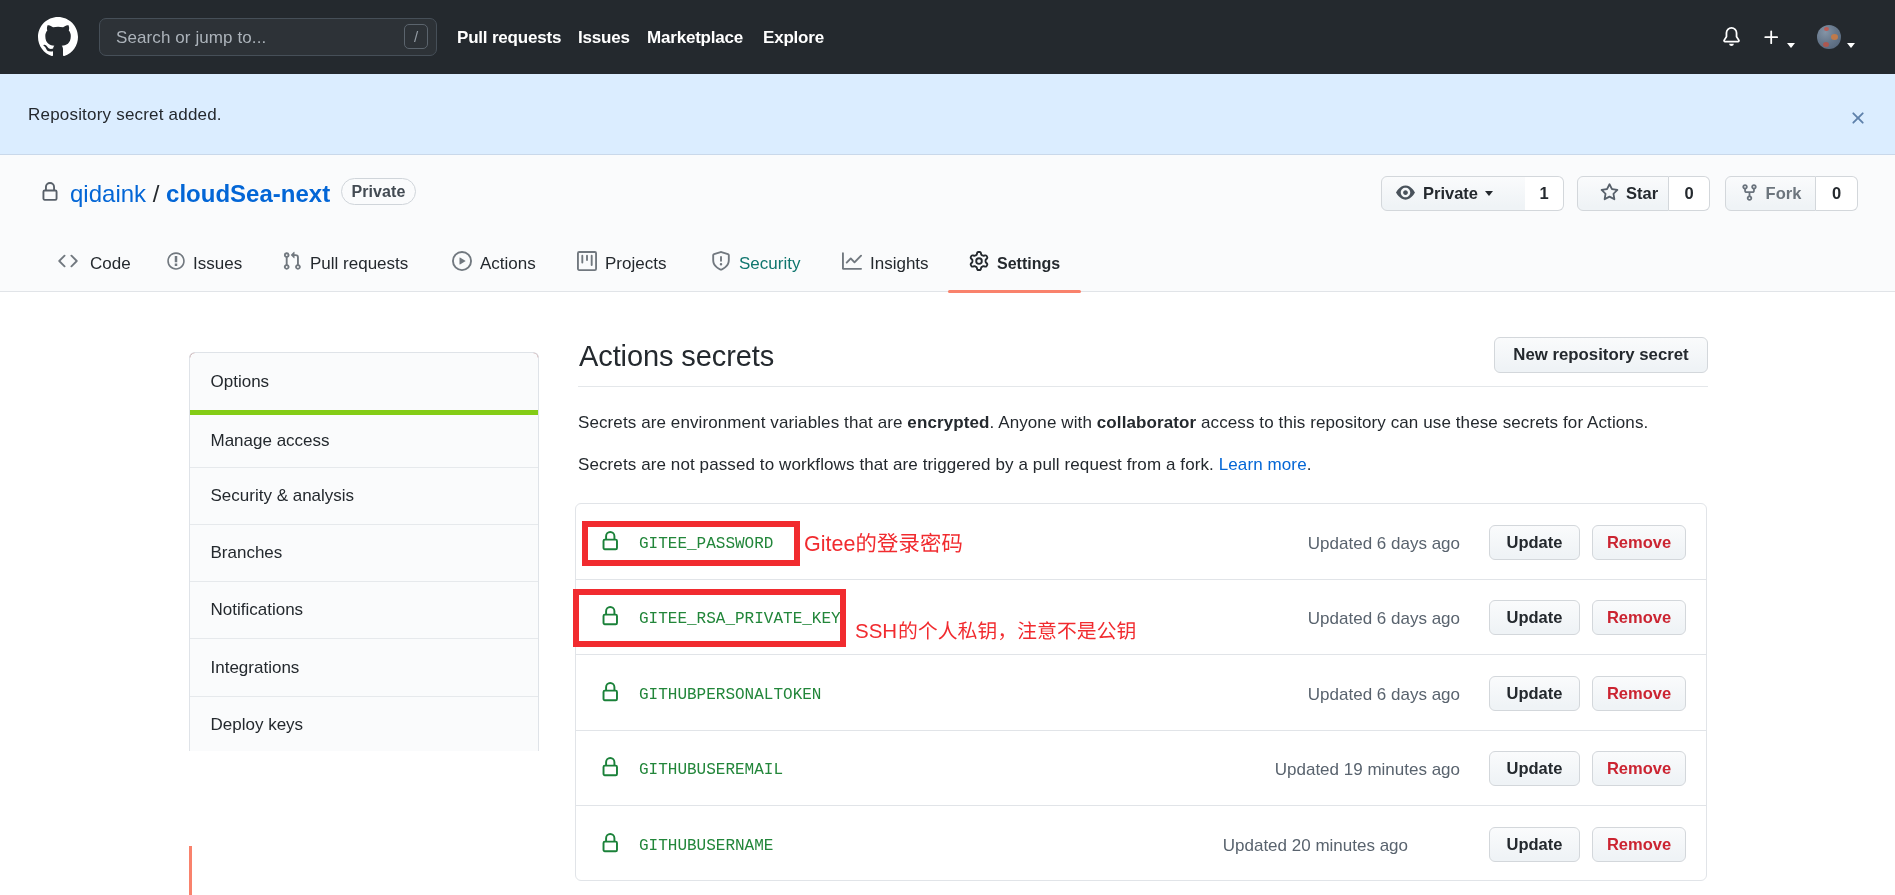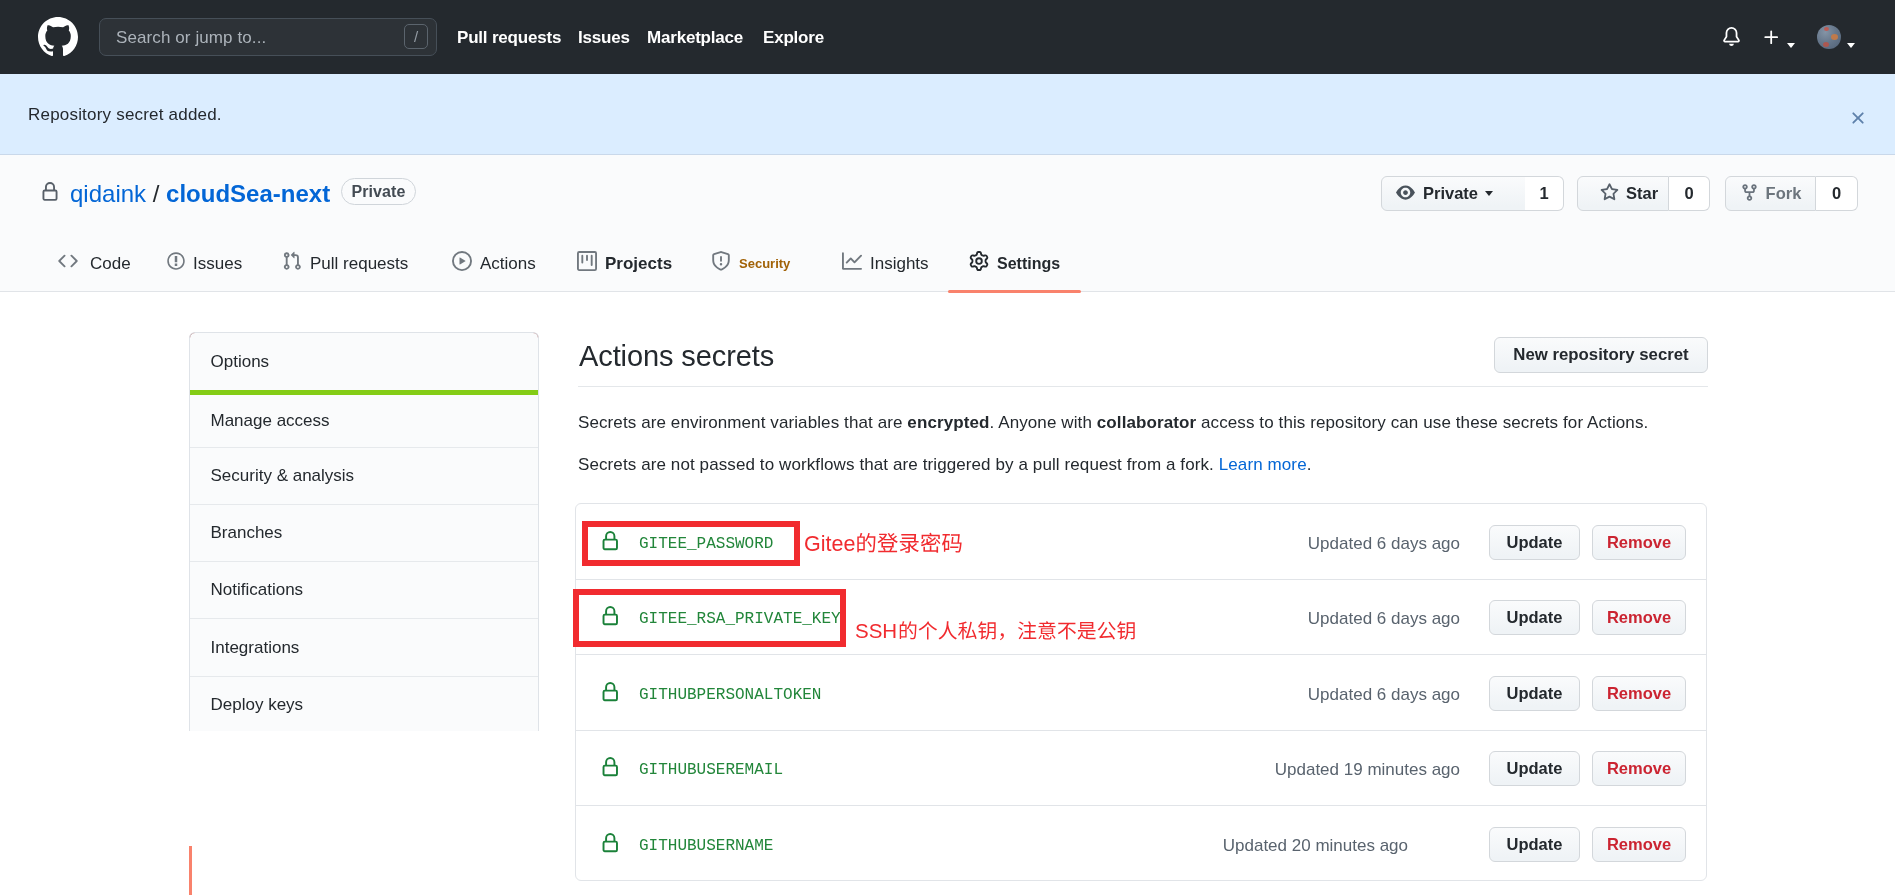--- a/index.html
+++ b/index.html
@@ -83,42 +83,42 @@
 <div class="abs" style="left:452px;top:252px;display:flex;align-items:center;gap:8px">
     <span style="margin-top:-1px"><svg width="20" height="20" viewBox="0 0 16 16" fill="#71787f">
         <path fill-rule="evenodd" d="M8 0a8 8 0 100 16A8 8 0 008 0zM1.5 8a6.5 6.5 0 1113 0 6.5 6.5 0 01-13 0zm4.879-2.773l4.264 2.559a.25.25 0 010 .428l-4.264 2.559A.25.25 0 016 10.559V5.442a.25.25 0 01.379-.215z"></path>
       </svg></span>
     <span style="font-size:17px;font-weight:normal;color:#24292e">Actions</span>
   </div>
 <div class="abs" style="left:577px;top:252px;display:flex;align-items:center;gap:8px">
     <span style="margin-top:-1px"><svg width="20" height="20" viewBox="0 0 16 16" fill="#71787f">
         <path fill-rule="evenodd" d="M1.75 0A1.75 1.75 0 000 1.75v12.5C0 15.216.784 16 1.75 16h12.5A1.75 1.75 0 0016 14.25V1.75A1.75 1.75 0 0014.25 0H1.75zM1.5 1.75a.25.25 0 01.25-.25h12.5a.25.25 0 01.25.25v12.5a.25.25 0 01-.25.25H1.75a.25.25 0 01-.25-.25V1.75zM11.75 3a.75.75 0 00-.75.75v7.5a.75.75 0 001.5 0v-7.5a.75.75 0 00-.75-.75zm-8.25.75a.75.75 0 011.5 0v5.5a.75.75 0 01-1.5 0v-5.5zM8 3a.75.75 0 00-.75.75v3.5a.75.75 0 001.5 0v-3.5A.75.75 0 008 3z"></path>
       </svg></span>
-    <span style="font-size:17px;font-weight:bold;color:#24292e">Projects</span>
+    <span style="font-size:17px;font-weight:normal;color:#24292e">Projects</span>
   </div>
 <div class="abs" style="left:711px;top:252px;display:flex;align-items:center;gap:8px">
     <span style="margin-top:-1px"><svg width="20" height="20" viewBox="0 0 16 16" fill="#71787f">
         <path fill-rule="evenodd" d="M7.467.133a1.75 1.75 0 011.066 0l5.25 1.68A1.75 1.75 0 0115 3.48V7c0 1.566-.32 3.182-1.303 4.682-.983 1.498-2.585 2.813-5.032 3.855a1.7 1.7 0 01-1.33 0c-2.447-1.042-4.049-2.357-5.032-3.855C1.32 10.182 1 8.566 1 7V3.48a1.75 1.75 0 011.217-1.667l5.25-1.68zm.61 1.429a.25.25 0 00-.153 0l-5.25 1.68a.25.25 0 00-.174.238V7c0 1.358.275 2.666 1.057 3.86.784 1.194 2.121 2.34 4.366 3.297a.2.2 0 00.154 0c2.245-.956 3.582-2.104 4.366-3.298C13.225 9.666 13.5 8.358 13.5 7V3.48a.25.25 0 00-.174-.237l-5.25-1.68zM8.75 4.75a.75.75 0 00-1.5 0v3a.75.75 0 001.5 0v-3zM9 10.5a1 1 0 11-2 0 1 1 0 012 0z"></path>
       </svg></span>
-    <span style="font-size:13px;font-weight:bold;color:#a16207">Security</span>
+    <span style="font-size:17px;font-weight:normal;color:#0f766e">Security</span>
   </div>
 <div class="abs" style="left:842px;top:252px;display:flex;align-items:center;gap:8px">
     <span style="margin-top:-1px"><svg width="20" height="20" viewBox="0 0 16 16" fill="#71787f">
         <path fill-rule="evenodd" d="M1.5 1.75a.75.75 0 00-1.5 0v12.5c0 .414.336.75.75.75h14.5a.75.75 0 000-1.5H1.5V1.75zm14.28 2.53a.75.75 0 00-1.06-1.06L10 7.94 7.53 5.47a.75.75 0 00-1.06 0L3.22 8.72a.75.75 0 001.06 1.06L7 7.06l2.47 2.47a.75.75 0 001.06 0l5.25-5.25z"></path>
       </svg></span>
     <span style="font-size:17px;font-weight:normal;color:#24292e">Insights</span>
   </div>
 <div class="abs" style="left:969px;top:252px;display:flex;align-items:center;gap:8px">
     <span style="margin-top:-1px"><svg width="20" height="20" viewBox="0 0 16 16" fill="#24292e">
         <path fill-rule="evenodd" d="M7.429 1.525a6.593 6.593 0 011.142 0c.036.003.108.036.137.146l.289 1.105c.147.56.55.967.997 1.189.174.086.341.183.501.29.417.278.97.423 1.53.27l1.102-.303c.11-.03.175.016.195.046.219.31.41.641.573.989.014.031.022.11-.059.19l-.815.806c-.411.406-.562.957-.53 1.456a4.588 4.588 0 010 .582c-.032.499.119 1.05.53 1.456l.815.806c.08.08.073.159.059.19a6.494 6.494 0 01-.573.99c-.02.029-.086.074-.195.045l-1.103-.303c-.559-.153-1.112-.008-1.529.27-.16.107-.327.204-.5.29-.449.222-.851.628-.998 1.189l-.289 1.105c-.029.11-.101.143-.137.146a6.613 6.613 0 01-1.142 0c-.036-.003-.108-.037-.137-.146l-.289-1.105c-.147-.56-.55-.967-.997-1.189a4.502 4.502 0 01-.501-.29c-.417-.278-.97-.423-1.53-.27l-1.102.303c-.11.03-.175-.016-.195-.046a6.492 6.492 0 01-.573-.989c-.014-.031-.022-.11.059-.19l.815-.806c.411-.406.562-.957.53-1.456a4.587 4.587 0 010-.582c.032-.499-.119-1.05-.53-1.456l-.815-.806c-.08-.08-.073-.159-.059-.19a6.44 6.44 0 01.573-.99c.02-.029.086-.075.195-.045l1.103.303c.559.153 1.112.008 1.529-.27.16-.107.327-.204.5-.29.449-.222.851-.628.998-1.189l.289-1.105c.029-.11.101-.143.137-.146zM8 0c-.236 0-.47.01-.701.03-.743.065-1.29.615-1.458 1.261l-.29 1.106c-.017.066-.078.158-.211.224a5.994 5.994 0 00-.668.386c-.123.082-.233.09-.3.071L3.27 2.776c-.644-.177-1.392.02-1.82.63a7.977 7.977 0 00-.704 1.217c-.315.675-.111 1.422.363 1.891l.815.806c.05.048.098.147.088.294a6.084 6.084 0 000 .772c.01.147-.038.246-.088.294l-.815.806c-.474.469-.678 1.216-.363 1.891.2.428.436.835.704 1.218.428.609 1.176.806 1.82.63l1.103-.303c.066-.019.176-.011.299.071.213.143.436.272.668.386.133.066.194.158.212.224l.289 1.106c.169.646.715 1.196 1.458 1.26a8.094 8.094 0 001.402 0c.743-.064 1.29-.614 1.458-1.26l.29-1.106c.017-.066.078-.158.211-.224a5.98 5.98 0 00.668-.386c.123-.082.233-.09.3-.071l1.102.302c.644.177 1.392-.02 1.82-.63.268-.382.505-.789.704-1.217.315-.675.111-1.422-.364-1.891l-.814-.806c-.05-.048-.098-.147-.088-.294a6.1 6.1 0 000-.772c-.01-.147.039-.246.088-.294l.814-.806c.475-.469.679-1.216.364-1.891a7.992 7.992 0 00-.704-1.218c-.428-.609-1.176-.806-1.82-.63l-1.103.303c-.066.019-.176.011-.299-.071a5.991 5.991 0 00-.668-.386c-.133-.066-.194-.158-.212-.224L10.16 1.29C9.99.645 9.444.095 8.701.031A8.094 8.094 0 008 0zm1.5 8a1.5 1.5 0 11-3 0 1.5 1.5 0 013 0zM11 8a3 3 0 11-6 0 3 3 0 016 0z"></path>
       </svg></span>
     <span style="font-size:16px;font-weight:bold;letter-spacing:0;color:#24292e">Settings</span>
   </div>
 <div class="abs" style="left:947.5px;top:290px;width:133px;height:3px;background:#f9826c;border-radius:1.5px"></div>
-<div class="abs" style="left:189px;top:332px;width:350px;height:399px;border:1px solid #dfe3e8;border-bottom:none;border-radius:6px 6px 0 0;background:#7f1d1d;overflow:hidden">
+<div class="abs" style="left:189px;top:352px;width:350px;height:399px;border:1px solid #dfe3e8;border-bottom:none;border-radius:6px 6px 0 0;background:#7f1d1d;overflow:hidden">
 <div style="height:57.1px;padding-left:20.5px;background:#fafbfc;display:flex;align-items:center;font-size:17px;color:#24292e">Options</div>
 <div style="height:57.1px;border-top:5px solid #84cc16;padding-left:20.5px;background:#fafbfc;display:flex;align-items:center;font-size:17px;color:#24292e">Manage access</div>
 <div style="height:57.1px;border-top:1px solid #e6e9ec;padding-left:20.5px;background:#fafbfc;display:flex;align-items:center;font-size:17px;color:#24292e">Security &amp; analysis</div>
 <div style="height:57.1px;border-top:1px solid #e6e9ec;padding-left:20.5px;background:#fafbfc;display:flex;align-items:center;font-size:17px;color:#24292e">Branches</div>
 <div style="height:57.1px;border-top:1px solid #e6e9ec;padding-left:20.5px;background:#fafbfc;display:flex;align-items:center;font-size:17px;color:#24292e">Notifications</div>
 <div style="height:57.1px;border-top:1px solid #e6e9ec;padding-left:20.5px;background:#fafbfc;display:flex;align-items:center;font-size:17px;color:#24292e">Integrations</div>
 <div style="height:57.1px;border-top:1px solid #e6e9ec;padding-left:20.5px;background:#fafbfc;display:flex;align-items:center;font-size:17px;color:#24292e">Deploy keys</div>
 <div style="height:57.1px;border-top:1px solid #e6e9ec;padding-left:20.5px;background:#fafbfc;display:flex;align-items:center;font-size:17px;color:#24292e">Actions</div>
 <div style="height:57.1px;border-top:1px solid #e6e9ec;padding-left:20.5px;background:#fff;display:flex;align-items:center;font-size:17px;color:#24292e">Secrets</div>
 </div>

